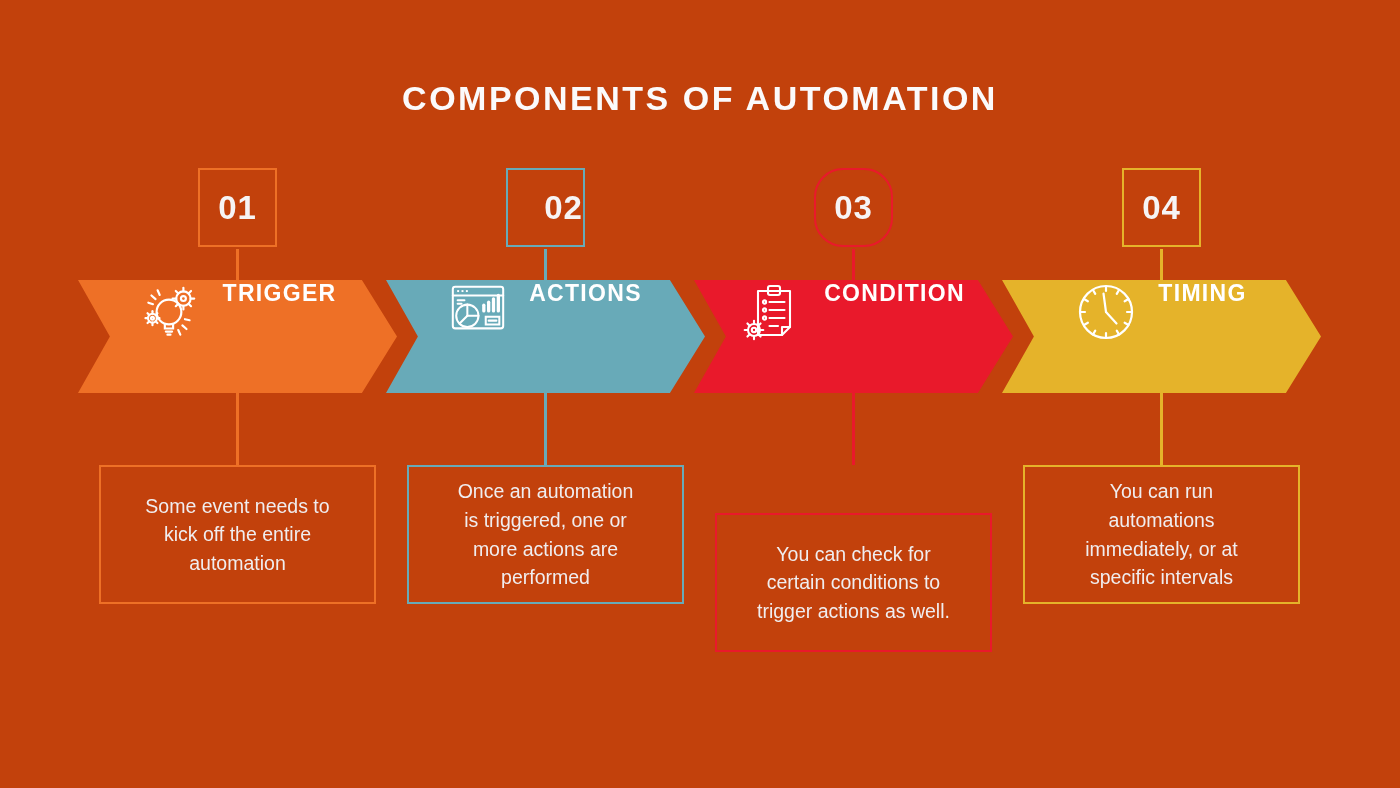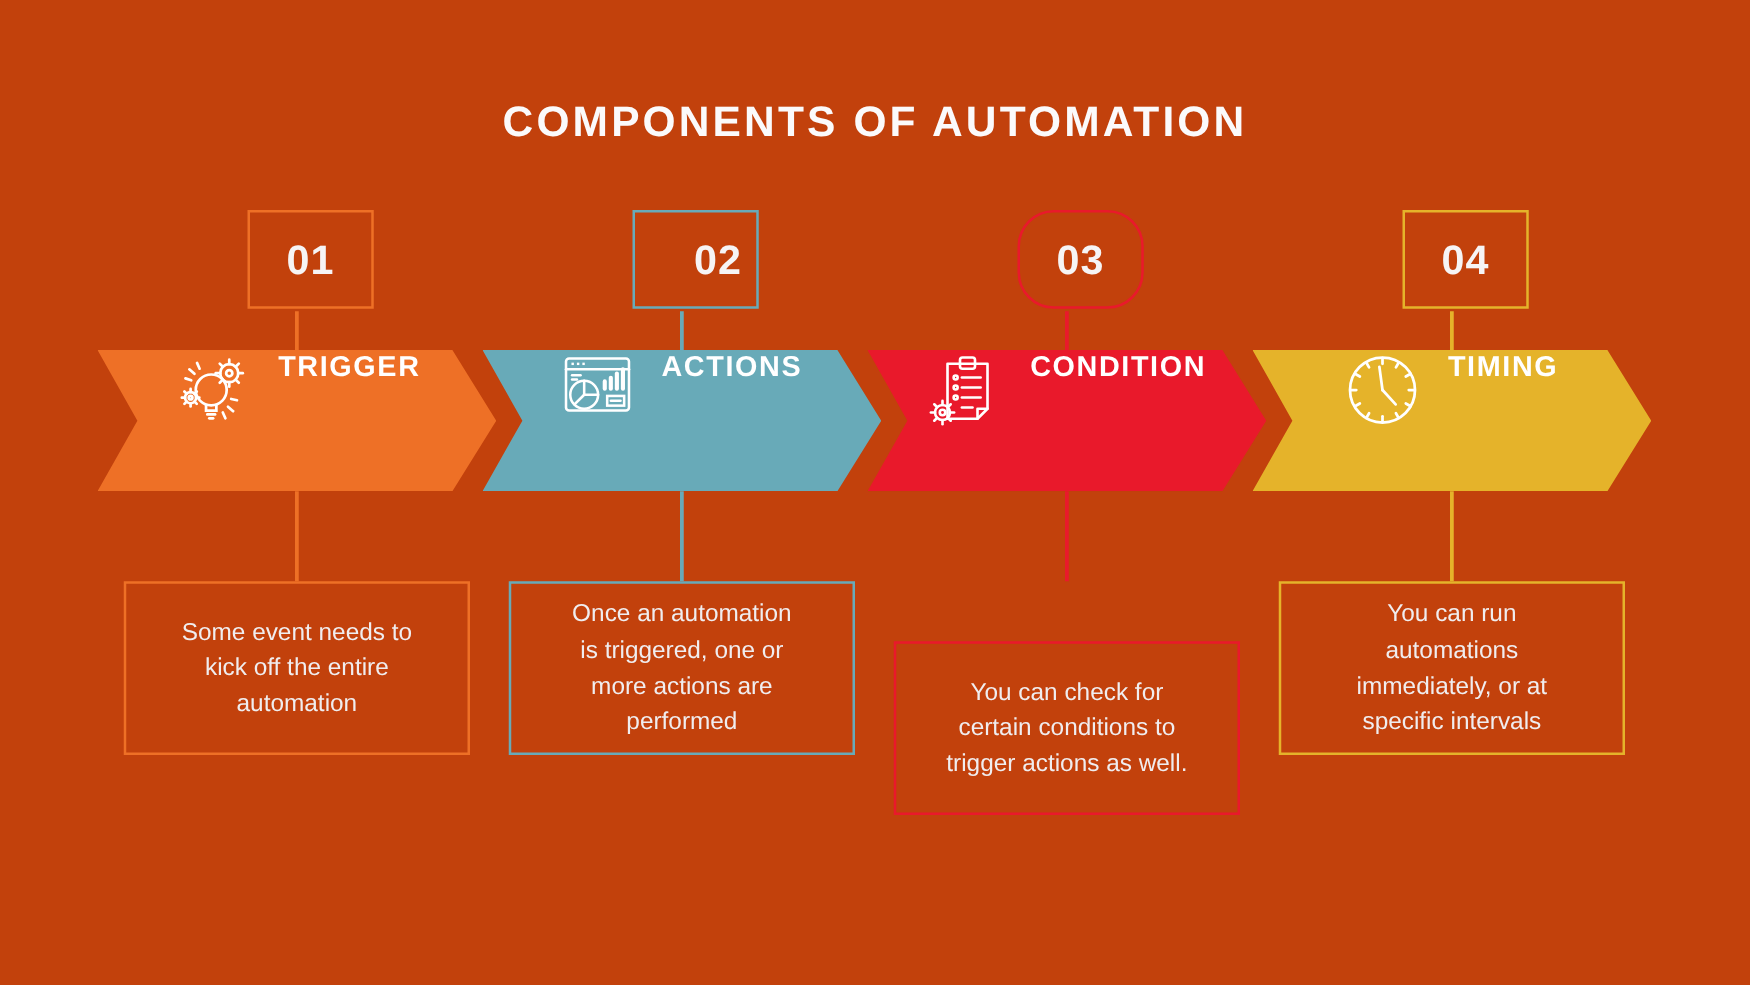--- a/index.html
+++ b/index.html
@@ -30,21 +30,21 @@
   }
   .step-1 { left: 78px; }
   .step-2 { left: 386px; }
   .step-3 { left: 694px; }
   .step-4 { left: 1002px; }
 
   .number-box {
     position: absolute;
     left: 120px;
     top: 0;
-    width: 101px;
+    width: 79px;
     height: 79px;
     border: 2.5px solid;
     display: flex;
     align-items: center;
     justify-content: center;
     font-size: 33px;
     font-weight: 600;
     letter-spacing: 1px;
     color: #f6f4f5;
   }

